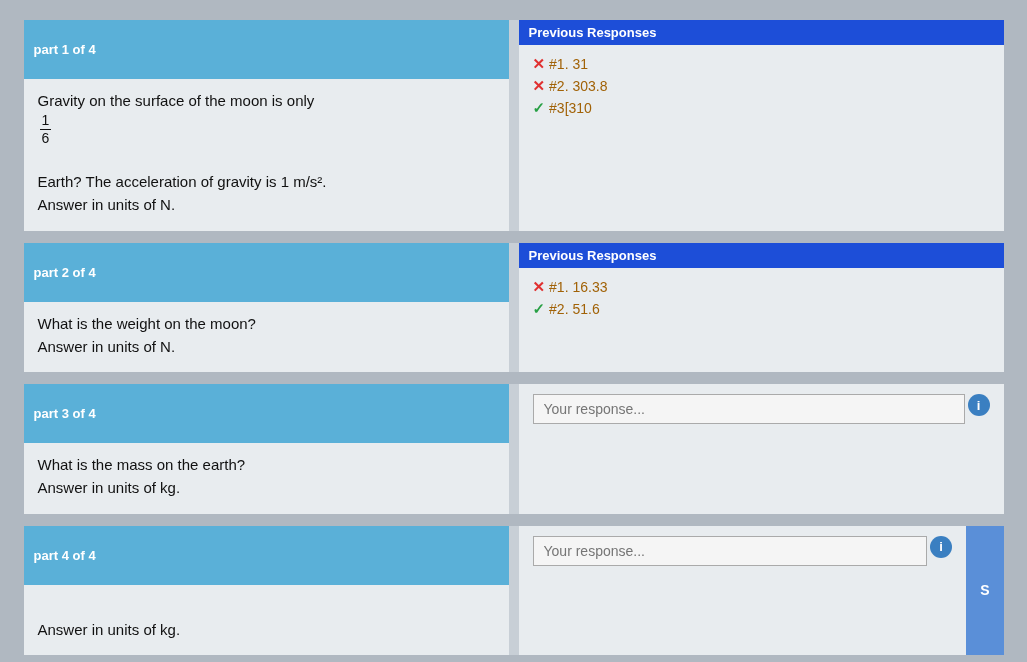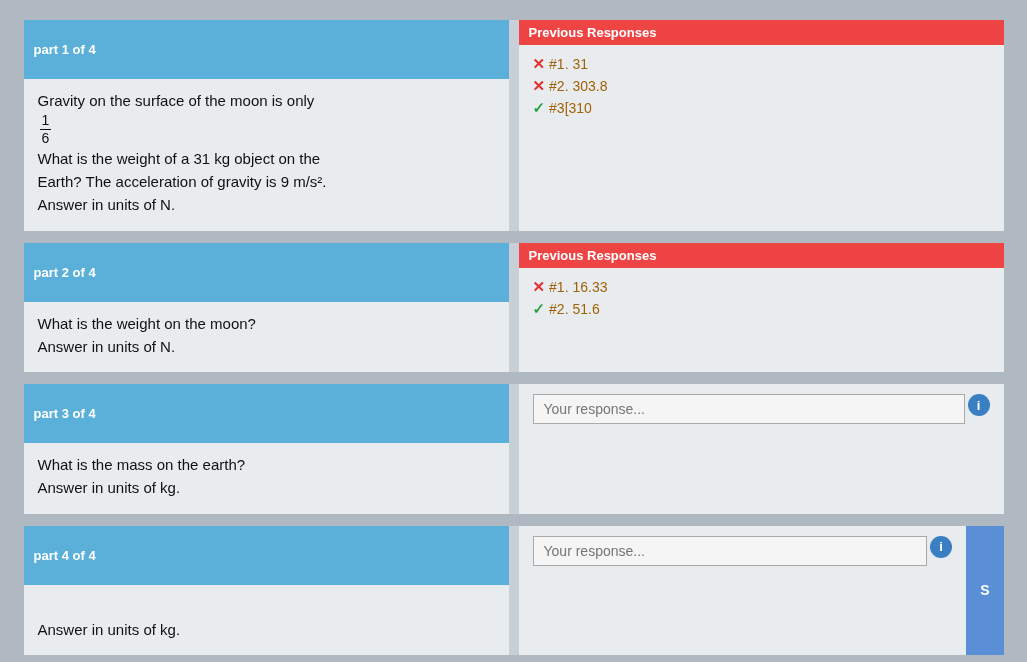--- a/index.html
+++ b/index.html
@@ -71,21 +71,21 @@
       padding: 0 2px;
     }
 
     .right-panel {
       flex: 1;
       background-color: #e8ecef;
       padding: 0;
     }
 
     .prev-responses-label {
-      background-color: #ef4444;
+      background-color: #1d4ed8;
       color: #fff;
       font-size: 13px;
       font-weight: bold;
       padding: 5px 10px;
       display: block;
     }
 
     .responses-body {
       padding: 10px 14px 14px 14px;
       background-color: #e8ecef;
@@ -178,21 +178,21 @@
 </head>
 <body>
 
 <div class="main-container">
 <div class="part-row">
       <div class="left-panel">
         <span class="part-label">part 1 of 4</span>
         <div class="question-body"><span>Gravity on the surface of the moon is only</span><br><span><span class="fraction">
               <span class="num">1</span>
               <span class="den">6</span>
-            </span></span><br><span>What is the weight of a 31 kg object on the</span><br><span>Earth? The acceleration of gravity is 9 m/s².</span><br><span>Answer in units of  N.</span></div>
+            </span></span><br><br><span>Earth? The acceleration of gravity is 1 m/s².</span><br><span>Answer in units of  N.</span></div>
       </div>
       <div class="right-panel">
         <span class="prev-responses-label">Previous Responses</span>
         <div class="responses-body">
           <div class="response-item">
             <span class="x-icon">✕</span>
             <span class="response-text">#1. 31</span>
           </div>
           <div class="response-item">
             <span class="x-icon">✕</span>

